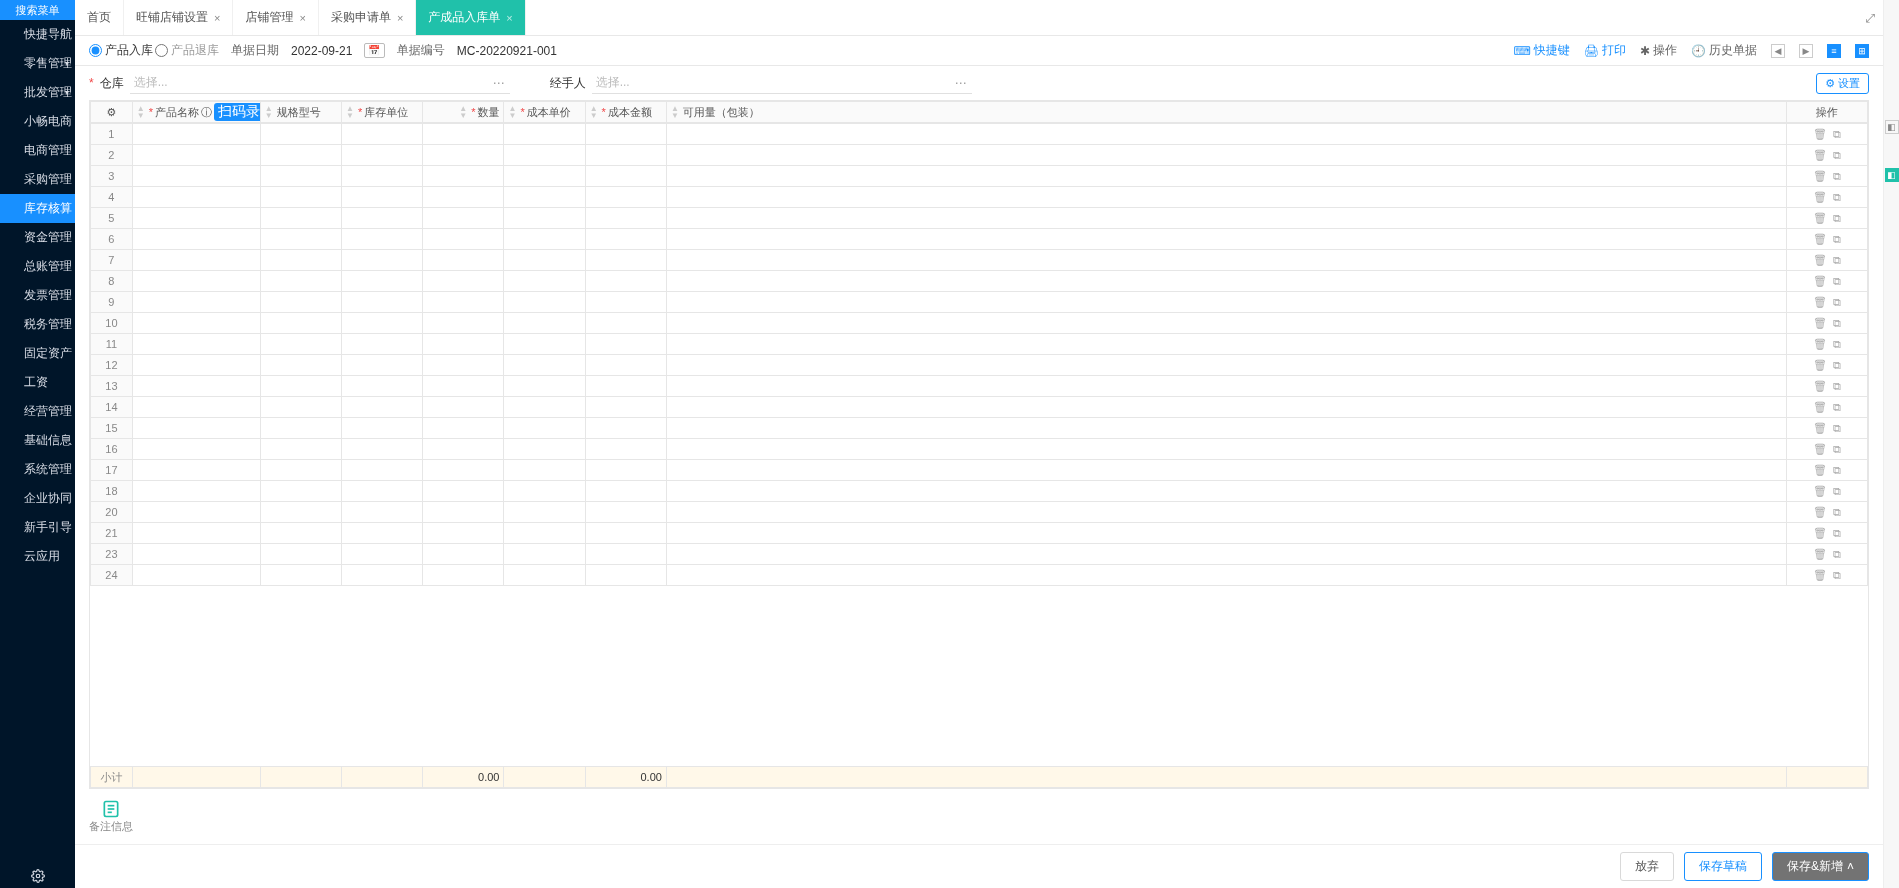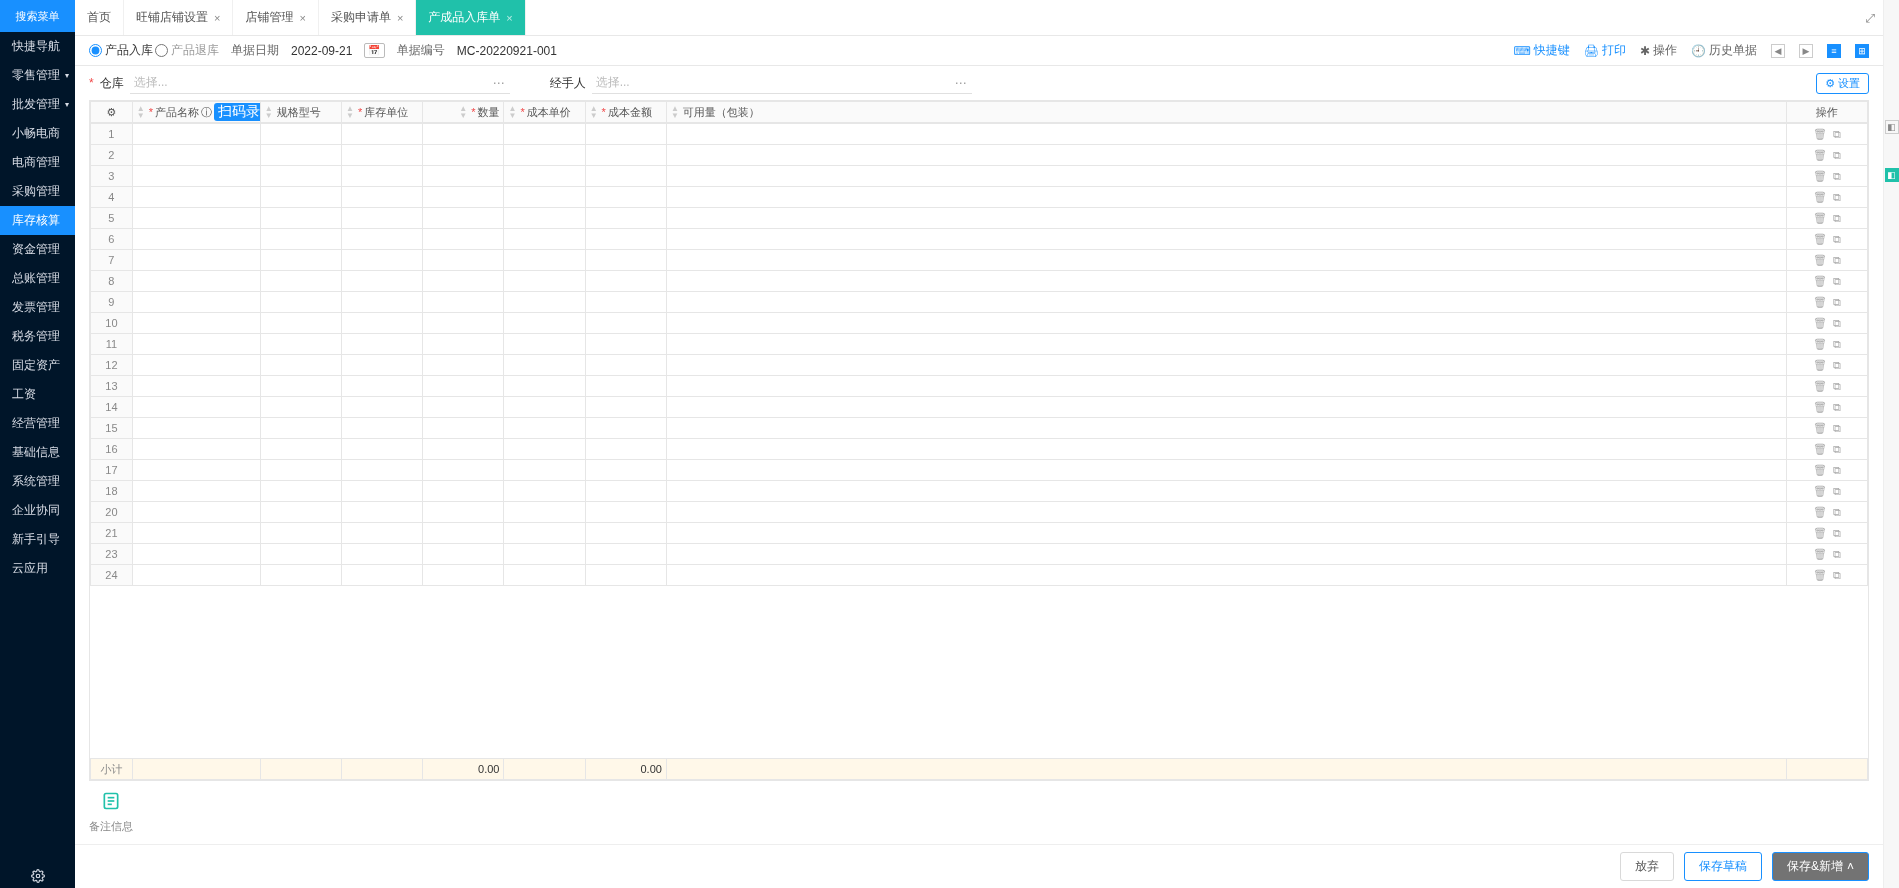--- a/index.html
+++ b/index.html
@@ -1,20 +1,20 @@
 <!DOCTYPE html>
 <html><head>
 <meta charset="utf-8">
 <style>
 *{margin:0;padding:0;box-sizing:border-box}
 body{font-family:"Microsoft YaHei","PingFang SC",Arial,sans-serif;font-size:12px;color:#333;background:#fff;overflow:hidden}
 .app{display:flex;height:100vh;width:100vw}
 .sidebar{width:75px;background:#001529;color:#a7b1c2;display:flex;flex-direction:column}
-.sidebar-search{height:32px;background:#1890ff;color:#fff;display:flex;align-items:center;justify-content:center;font-size:11px;cursor:pointer}
-.sidebar-item{height:29px;display:flex;align-items:center;padding-left:12px;font-size:12px;color:#d8dde6;cursor:pointer;position:relative}
+.sidebar-search{height:20px;background:#1890ff;color:#fff;display:flex;align-items:center;justify-content:center;font-size:11px;cursor:pointer}
+.sidebar-item{height:29px;display:flex;align-items:center;padding-left:24px;font-size:12px;color:#d8dde6;cursor:pointer;position:relative}
 .sidebar-item.active{background:#1890ff;color:#fff}
 .sidebar-item .caret{position:absolute;right:6px;font-size:8px}
 .sidebar-footer{margin-top:auto;height:24px;display:flex;align-items:center;justify-content:center;color:#d8dde6;cursor:pointer}
 .main{flex:1;display:flex;flex-direction:column;min-width:0}
 .tabs{height:36px;display:flex;align-items:stretch;border-bottom:1px solid #e8e8e8;background:#fff}
 .tab{padding:0 12px;display:flex;align-items:center;gap:6px;font-size:12px;color:#555;cursor:pointer;border-right:1px solid #f0f0f0}
 .tab.active{background:#20c1aa;color:#fff}
 .tab .close{font-size:11px;color:inherit;opacity:.7}
 .tabs-right{margin-left:auto;display:flex;align-items:center;padding:0 8px;gap:8px}
 .toolbar{height:30px;display:flex;align-items:center;padding:0 14px;border-bottom:1px solid #e8e8e8;gap:12px;font-size:12px}
@@ -44,21 +44,21 @@
 th .hwrap{display:flex;align-items:center;gap:2px}
 th .sort{color:#ccc;font-size:8px;line-height:7px;display:flex;flex-direction:column;margin-right:2px}
 .badge{background:#1890ff;color:#fff;border-radius:3px;padding:0 4px;font-size:14px}
 td.rn{text-align:center;color:#888;background:#fafafa}
 td.num{text-align:right}
 tr.subtotal td{background:#fff8e9;font-weight:500}
 .ops-col{text-align:center}
 .ops{display:flex;justify-content:center;gap:6px;color:#aaa}
 .ops span{cursor:pointer}
 .remark{display:flex;align-items:flex-start;gap:14px;padding:10px 14px}
-.remark-ic{display:flex;flex-direction:column;align-items:center;gap:8px;color:#20c1aa}
+.remark-ic{display:flex;flex-direction:column;align-items:center;gap:0;color:#20c1aa}
 .remark-ic .lbl{color:#888;font-size:11px}
 .remark input{flex:1;border:none;border-bottom:1px solid #e0e0e0;padding:4px;font-size:12px;outline:none;max-width:1270px}
 .footer{height:44px;border-top:1px solid #eee;display:flex;align-items:center;justify-content:flex-end;gap:10px;padding:0 14px}
 .btn{border:1px solid #d9d9d9;background:#fff;color:#555;padding:5px 14px;border-radius:3px;cursor:pointer;font-size:12px}
 .btn.blue-o{border-color:#1890ff;color:#1890ff}
 .btn.blue{background:#737373;border-color:#1890ff;color:#fff;display:flex;align-items:center;gap:4px}
 .sidepanel{width:16px;background:#f7f7f7;border-left:1px solid #eee;display:flex;flex-direction:column;align-items:center;padding-top:120px;gap:34px}
 .sidepanel .sq{width:14px;height:14px;border:1px solid #ccc;color:#888;display:flex;align-items:center;justify-content:center;font-size:9px;cursor:pointer}
 .sidepanel .sq.teal{background:#20c1aa;border-color:#20c1aa;color:#fff}
 svg{display:block}

